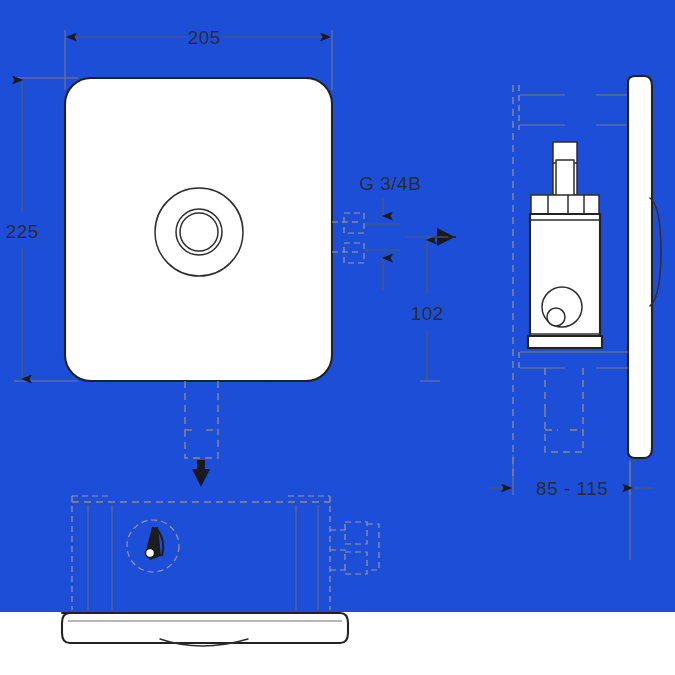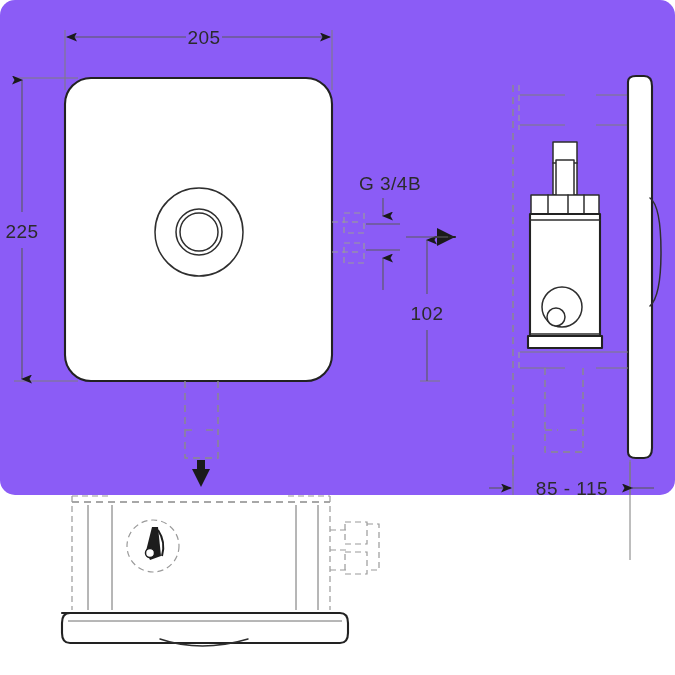--- a/index.html
+++ b/index.html
@@ -10,23 +10,22 @@
   }
   body {
     width: 675px;
     height: 675px;
     overflow: hidden;
     font-family: "Liberation Sans", sans-serif;
   }
   #drawing-root {
     position: relative;
     width: 675px;
-    height: 495px;
-    background: #8b5cf6;
-    border-radius: 15px;
+    height: 612px;
+    background: #1d4ed8;
   }
   svg.drawing {
     display: block;
     width: 675px;
     height: 675px;
   }
   .dim-text {
     font-family: "Liberation Sans", sans-serif;
     font-size: 19px;
     fill: #2b2b2b;

